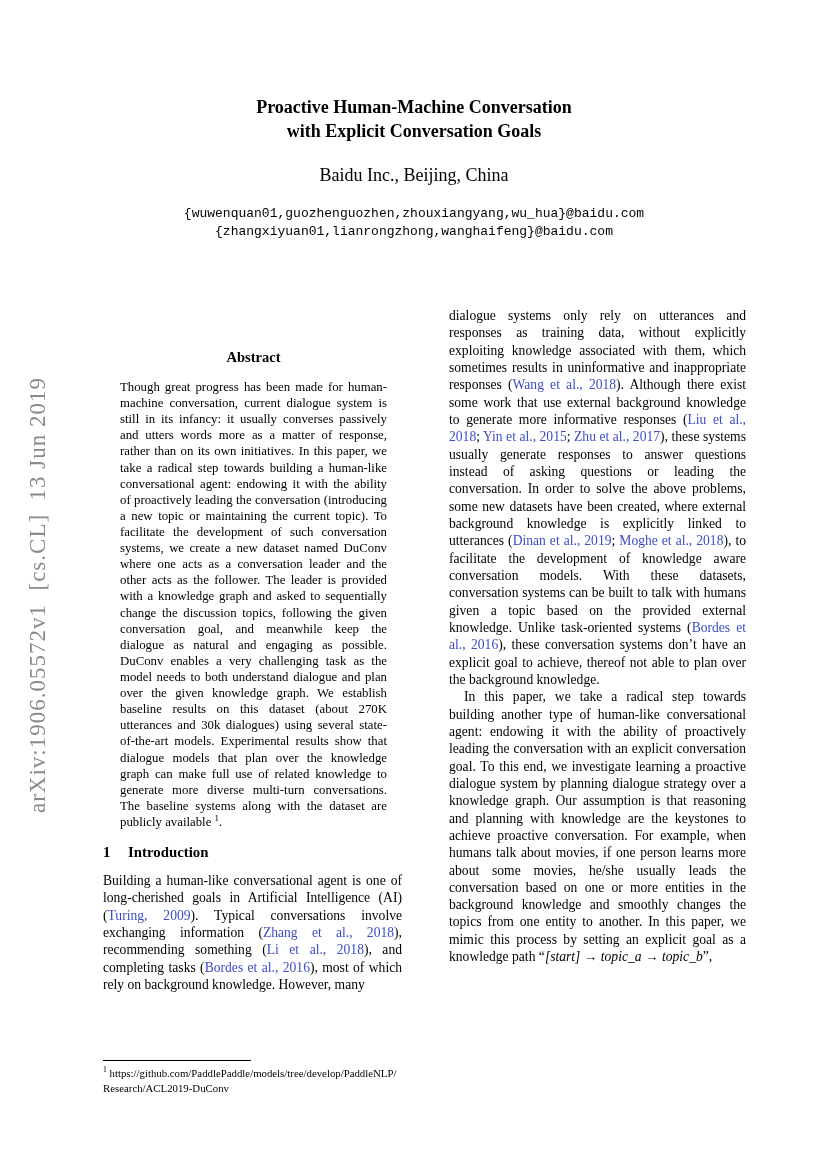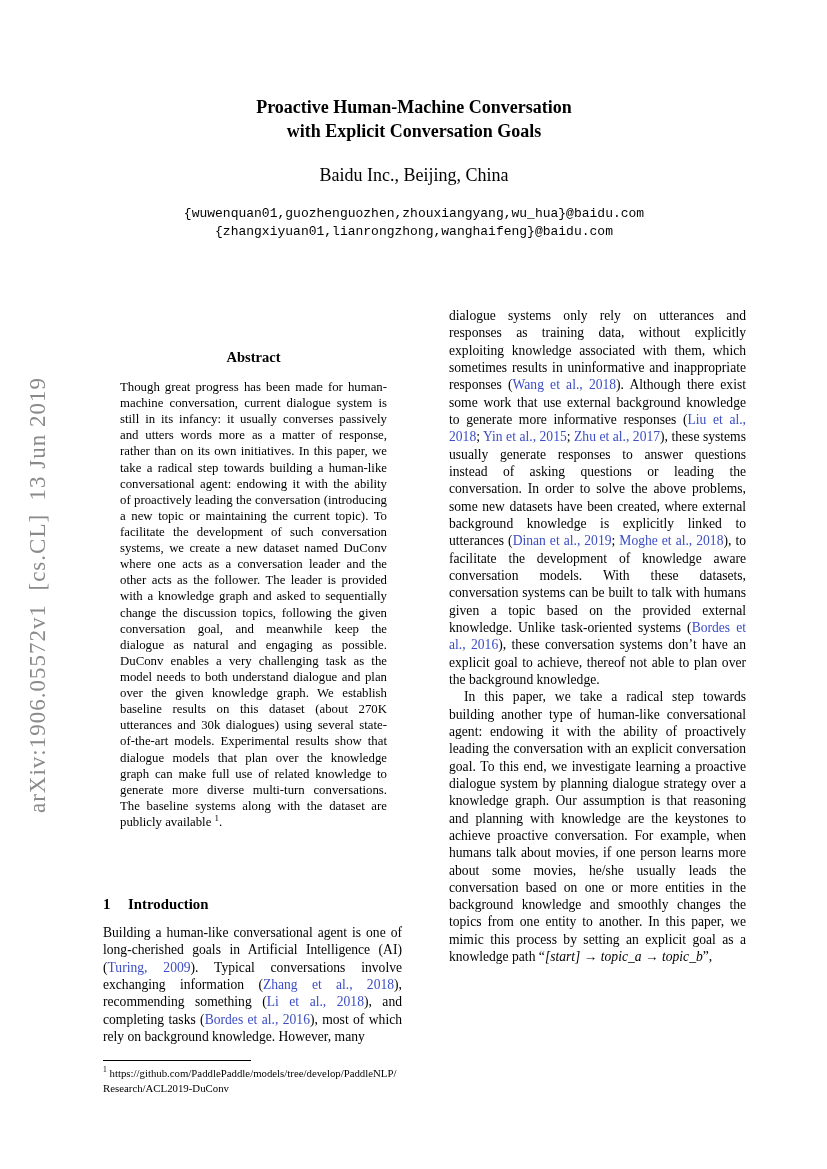--- a/index.html
+++ b/index.html
@@ -80,21 +80,21 @@
   .abs-body {
     margin: 0;
     font-size: 12.8px;
     line-height: 1.26;
     text-align: justify;
   }
 
   .intro-block {
     position: absolute;
     left: 103px;
-    top: 896px;
+    top: 844px;
     width: 299px;
   }
   .sec-heading {
     margin: 0 0 11px 0;
     font-size: 14.8px;
     font-weight: bold;
   }
   .sec-num { display: inline-block; }
   .sec-title { display: inline-block; margin-left: 14px; }
 

